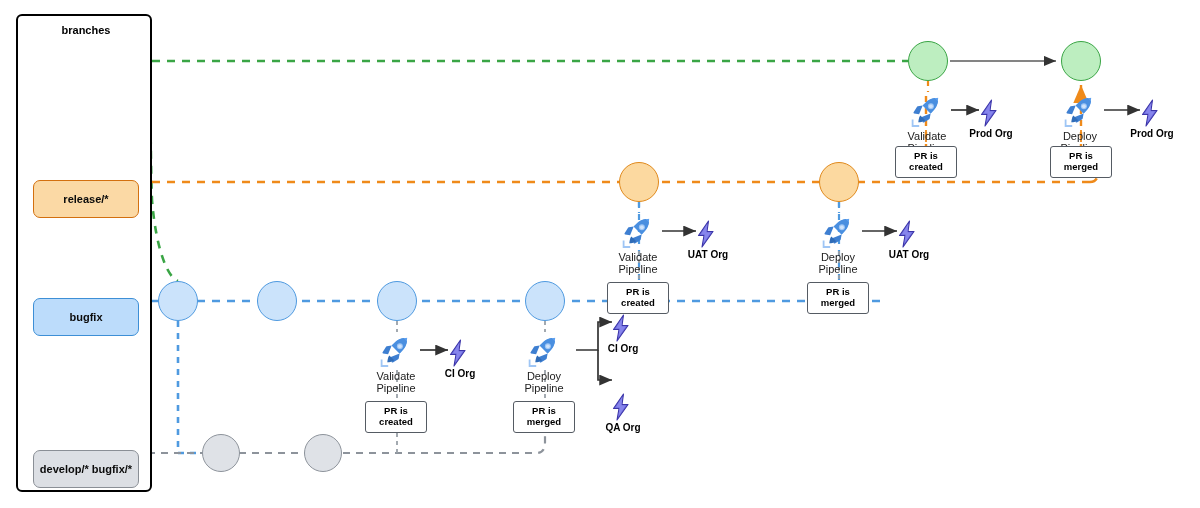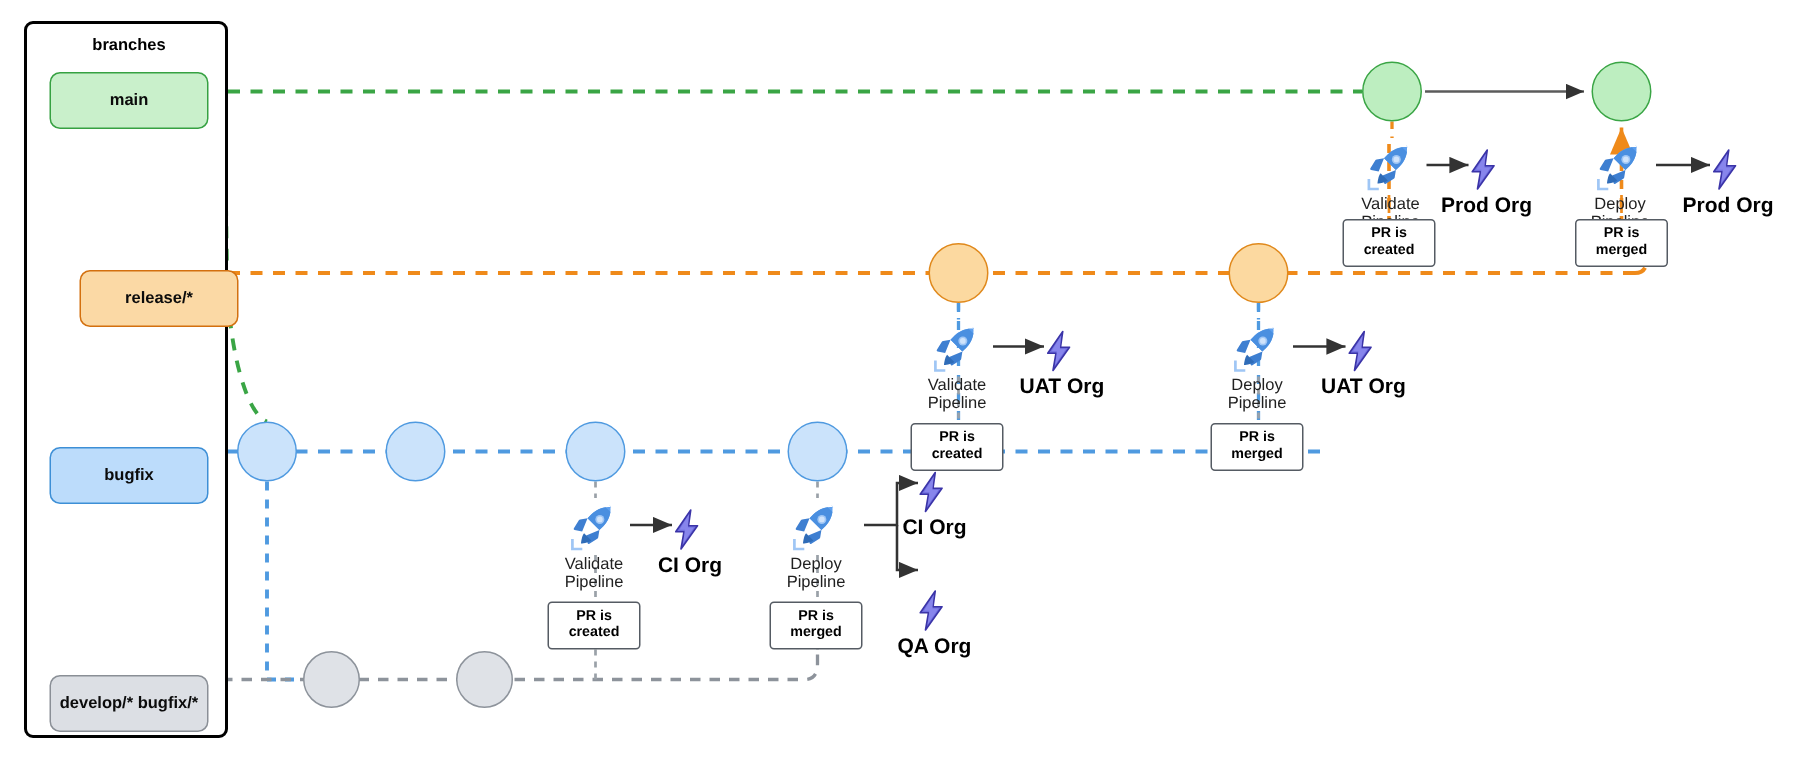--- a/index.html
+++ b/index.html
@@ -44,21 +44,21 @@
     display: flex;
     align-items: center;
     justify-content: center;
     font-size: 11px;
     font-weight: bold;
     color: #0b0b0b;
     line-height: 1.15;
     text-align: center;
   }
   .chip-main    { background:#c9f0cb; border-color:#36a142; top: 32px; }
-  .chip-release { background:#fbd9a5; border-color:#d3700f; top: 164px; margin-left: 20px; }
+  .chip-release { background:#fbd9a5; border-color:#d3700f; top: 164px; }
   .chip-develop { background:#bcdcfb; border-color:#3d8fd6; top: 282px; }
   .chip-feature { background:#dcdfe4; border-color:#8a8f96; top: 434px; }
 
   
   #wires { position:absolute; left:0; top:0; width:1200px; height:508px; }
 
   
   .node {
     position: absolute;
     border-radius: 50%;
@@ -94,21 +94,21 @@
     position: absolute;
     width: 34px; height: 34px;
   }
   .org svg { display:block; }
   .org-label {
     position: absolute;
     top: 30px; left: 50%;
     transform: translateX(-50%);
     width: 76px;
     text-align: center;
-    font-size: 14px;
+    font-size: 10px;
     font-weight: bold;
     color: #000;
     white-space: nowrap;
   }
 
   
   .pr-box {
     position: absolute;
     width: 62px;
     height: 32px;
@@ -185,21 +185,20 @@
     <path d="M1104,110 H1140" stroke="#333" stroke-width="1.7" fill="none" marker-end="url(#arrowDark)"></path>
 
     <path d="M639,251 L639,282" stroke="#9aa1a8" stroke-width="1.8" stroke-dasharray="4 4" fill="none"></path>
     <path d="M839,251 L839,282" stroke="#9aa1a8" stroke-width="1.8" stroke-dasharray="4 4" fill="none"></path>
     <path d="M926,130 L926,146" stroke="#ef8a1a" stroke-width="1.8" stroke-dasharray="4 4" fill="none"></path>
     <path d="M1081,130 L1081,146" stroke="#ef8a1a" stroke-width="1.8" stroke-dasharray="4 4" fill="none"></path>
   </svg>
 
   <div id="legend-panel">
     <div id="legend-title">branches</div>
-    <div class="branch-chip chip-main">main</div>
     <div class="branch-chip chip-release">release/*</div>
     <div class="branch-chip chip-develop">bugfix</div>
     <div class="branch-chip chip-feature">develop/*
 bugfix/*</div>
   </div>
 
   <div id="nodes-layer">
       <div class="node node-develop" style="left: 158px; top: 281px;"></div>
       <div class="node node-develop" style="left: 257px; top: 281px;"></div>
       <div class="node node-develop" style="left: 377px; top: 281px;"></div>

